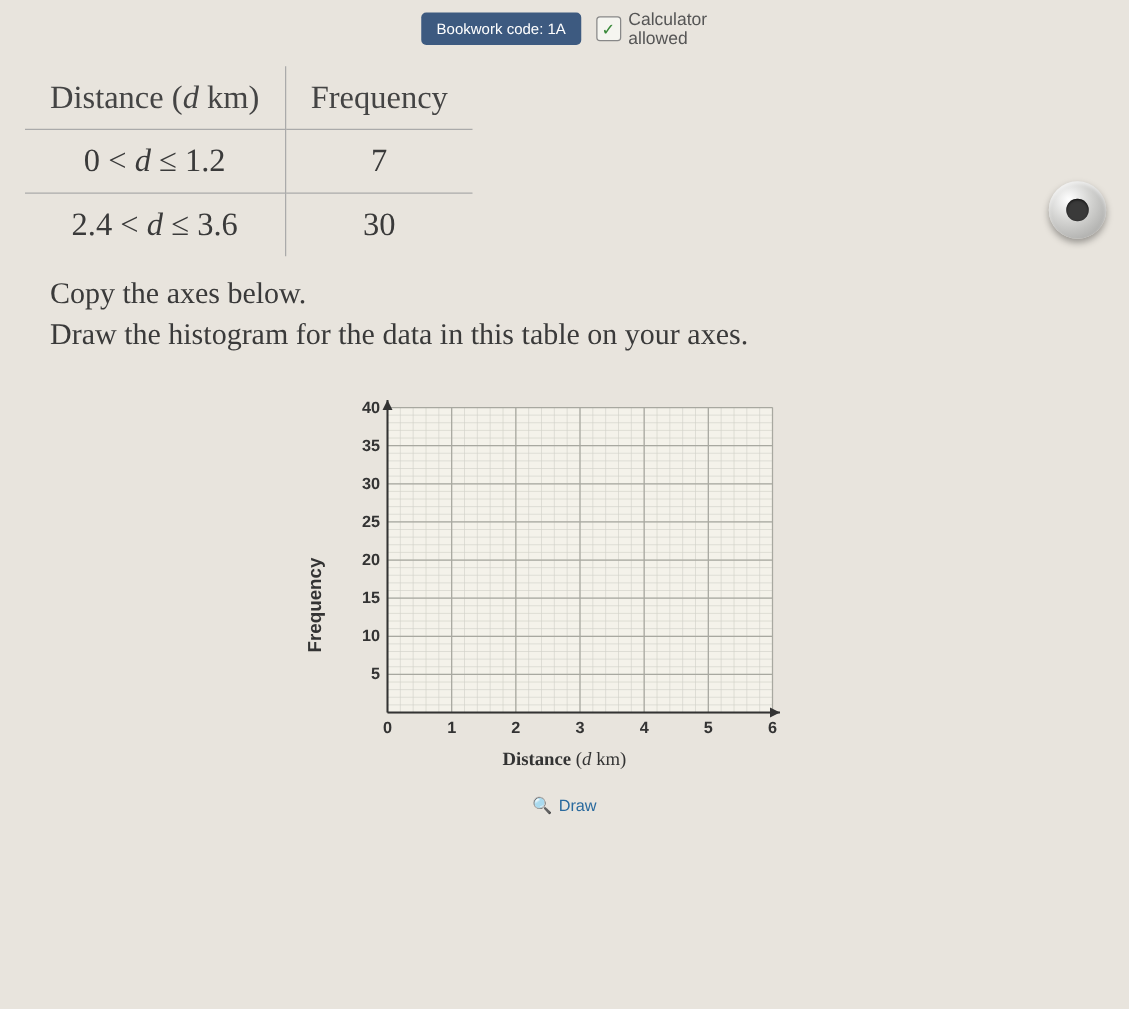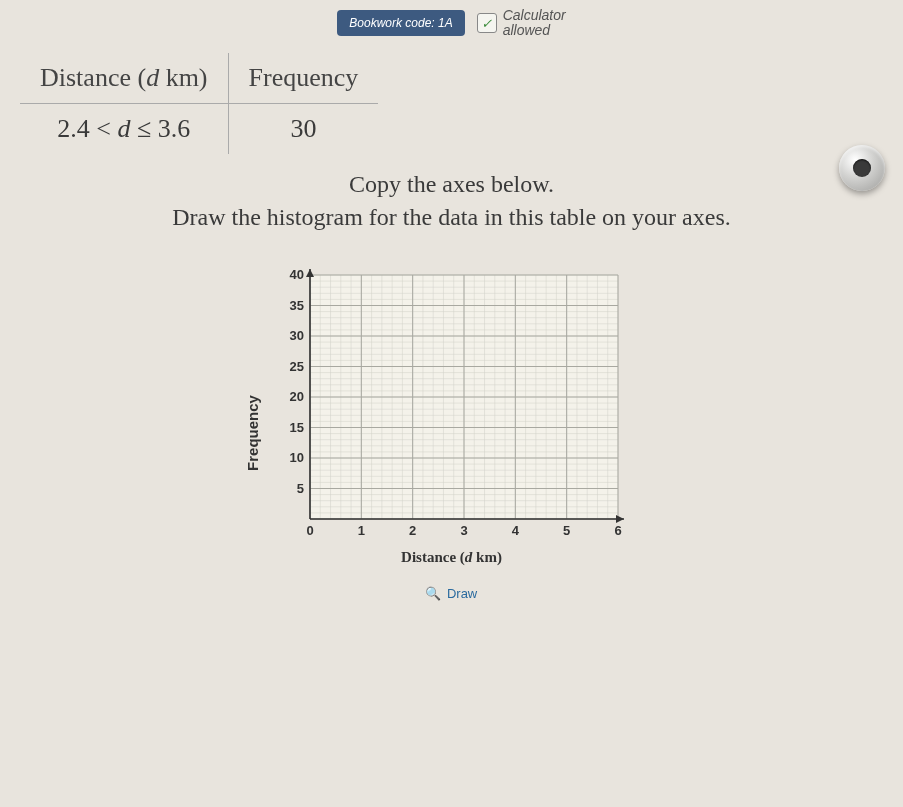--- a/index.html
+++ b/index.html
@@ -12,21 +12,20 @@
     position: relative;
     overflow: hidden;
   }
   .top-bar {
     display: flex;
     align-items: center;
     justify-content: center;
     gap: 12px;
     padding-top: 8px;
     font-family: Arial, Helvetica, sans-serif;
-    font-style: italic;
   }
   .bookwork-badge {
     background: #3d5a80;
     color: #fff;
     font-size: 12px;
     padding: 6px 12px;
     border-radius: 4px;
   }
   .calc-wrap {
     display: flex;
@@ -62,21 +61,20 @@
   }
   .data-table th:first-child { border-right: 1px solid #aaa; }
   .data-table td:first-child { border-right: 1px solid #aaa; text-align: center; font-style: italic; font-family: 'Times New Roman', serif;}
   .data-table td:last-child { text-align: center; }
   .data-table tr:not(:last-child) td { border-bottom: 1px solid #aaa; }
   .math-expr { font-style: normal; font-family: 'Times New Roman', serif;}
   .math-expr .var { font-style: italic; }
 
   .instructions {
     width: 100%;
-    text-align: center;
     font-size: 24px;
     color: #3a3a3a;
     margin-top: 14px;
     line-height: 1.4;
     padding: 0 40px;
   }
 
   .chart-area {
     position: relative;
     width: 360px;
@@ -94,21 +92,21 @@
     white-space: nowrap;
   }
   .x-axis-label {
     text-align: center;
     font-size: 15px;
     font-weight: bold;
     color: #333;
     font-family: 'Times New Roman', serif;
     margin-top: 4px;
   }
-  .x-axis-label .paren { font-weight: bold; }
+  .x-axis-label .paren { font-weight: normal; }
   svg.plot { display: block; }
   .tick-label { font-size: 13px; fill: #333; font-family: Arial, sans-serif; font-weight: bold;}
   .grid-major { stroke: #a8a8a0; stroke-width: 1; }
   .grid-minor { stroke: #d0d0c8; stroke-width: 0.5; }
   .axis-line { stroke: #333; stroke-width: 1.6; }
   .plot-bg { fill: #f4f2ea; }
 
   .zoom-link {
     display: flex;
     align-items: center;
@@ -160,20 +158,24 @@
 <table class="data-table">
   <thead>
     <tr>
       <th>
         <span class="math-expr">Distance (<span class="var">d</span> km)</span>
       </th>
       <th>Frequency</th>
     </tr>
   </thead>
   <tbody>
+    <tr>
+      <td><span class="math-expr">0 &lt; <span class="var">d</span> ≤ 1.2</span></td>
+      <td>7</td>
+    </tr>
     <tr>
       <td><span class="math-expr">2.4 &lt; <span class="var">d</span> ≤ 3.6</span></td>
       <td>30</td>
     </tr>
   </tbody>
 </table>
 
 <div class="instructions">
   <div>Copy the axes below.</div>
   <div>Draw the histogram for the data in this table on your axes.</div>

